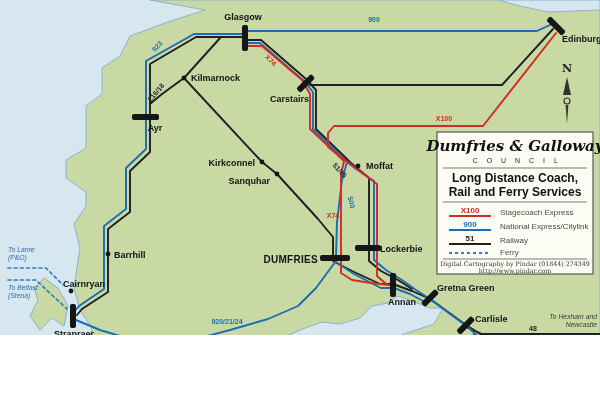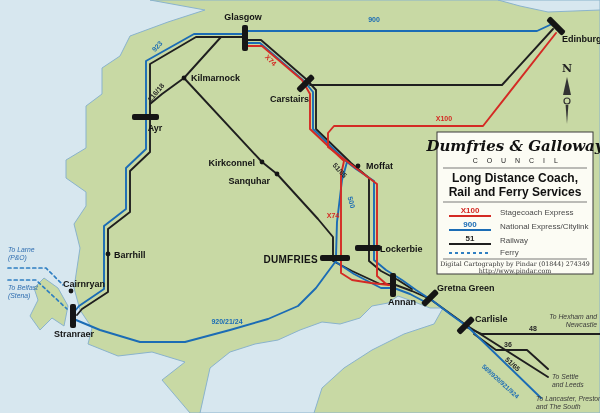--- a/index.html
+++ b/index.html
@@ -1,16 +1,16 @@
 <!DOCTYPE html>
 <html><head>
 <meta charset="utf-8">
 <style>
   html,body{margin:0;padding:0;background:#fff;}
-  .map-wrap{width:600px;height:413px;overflow:hidden;position:relative;}
+  .map-wrap{width:600px;height:335px;overflow:hidden;position:relative;}
   svg{display:block;}
   
   .water{fill:#d7e7ef;stroke:#8ab3cc;stroke-width:1;}
   .water-noline{fill:#d7e7ef;}
   .land{fill:#c8d9a4;stroke:#8ab3cc;stroke-width:1;}
   
   .rail{stroke:#1f1f1f;stroke-width:1.9;fill:none;stroke-linejoin:round;stroke-linecap:round;}
   .coach-b{stroke:#1b6cb5;stroke-width:1.9;fill:none;stroke-linejoin:round;stroke-linecap:round;}
   .coach-r{stroke:#d42a24;stroke-width:1.9;fill:none;stroke-linejoin:round;stroke-linecap:round;}
   .ferry{stroke:#2f7fc2;stroke-width:1.7;stroke-dasharray:3 3.2;fill:none;stroke-linecap:round;}

